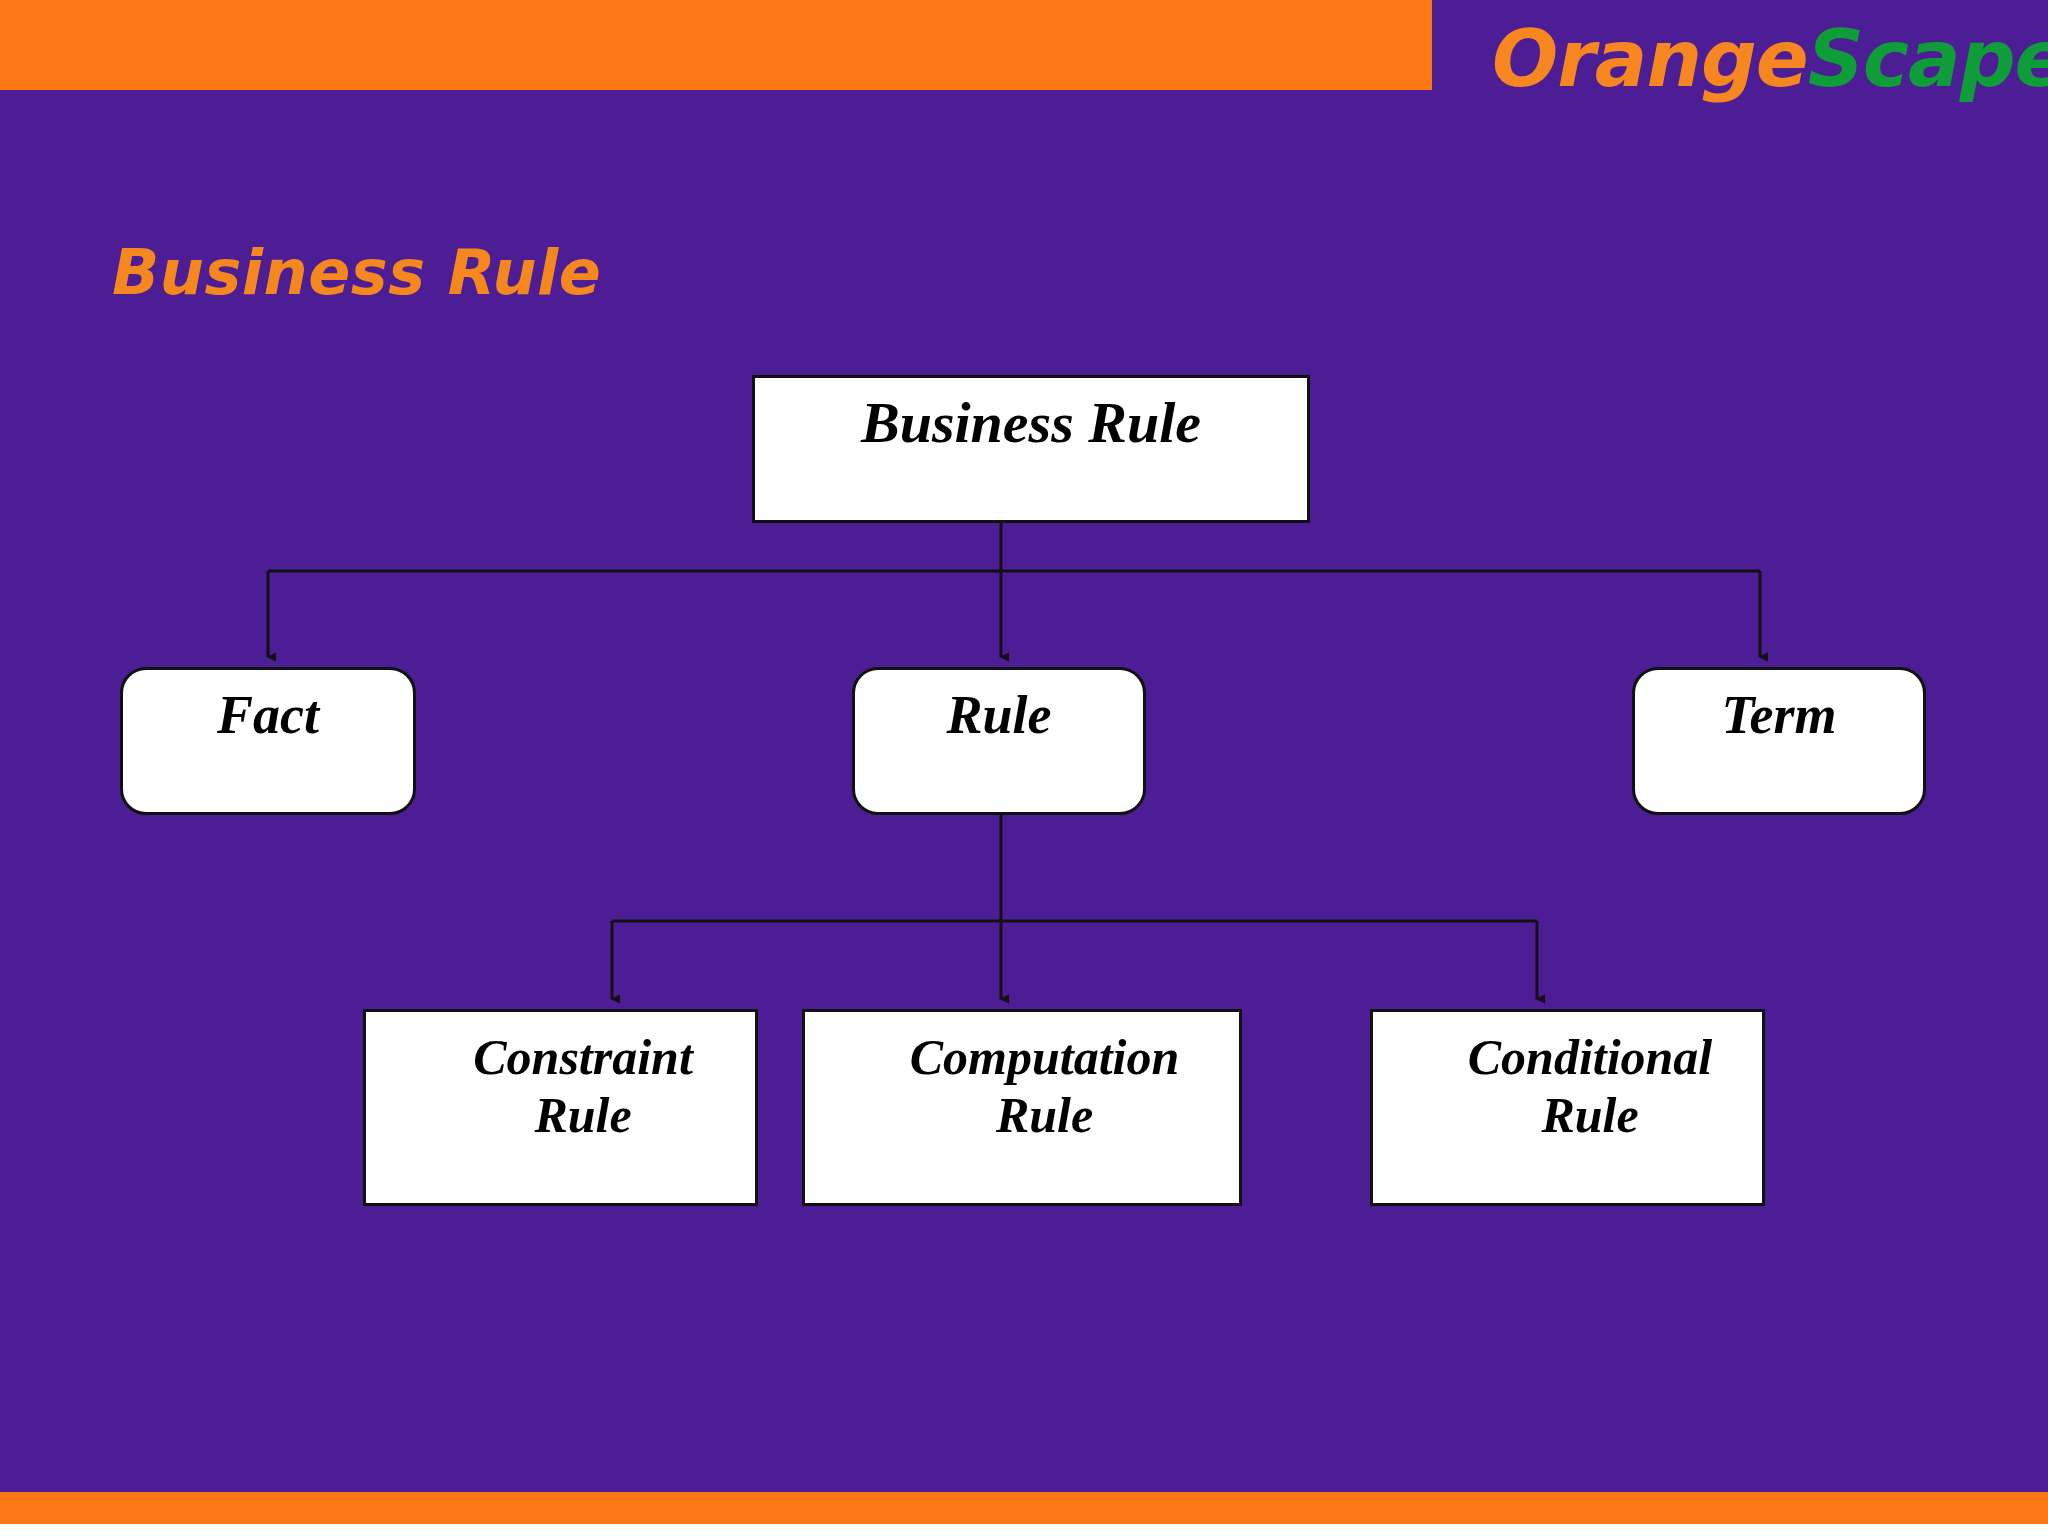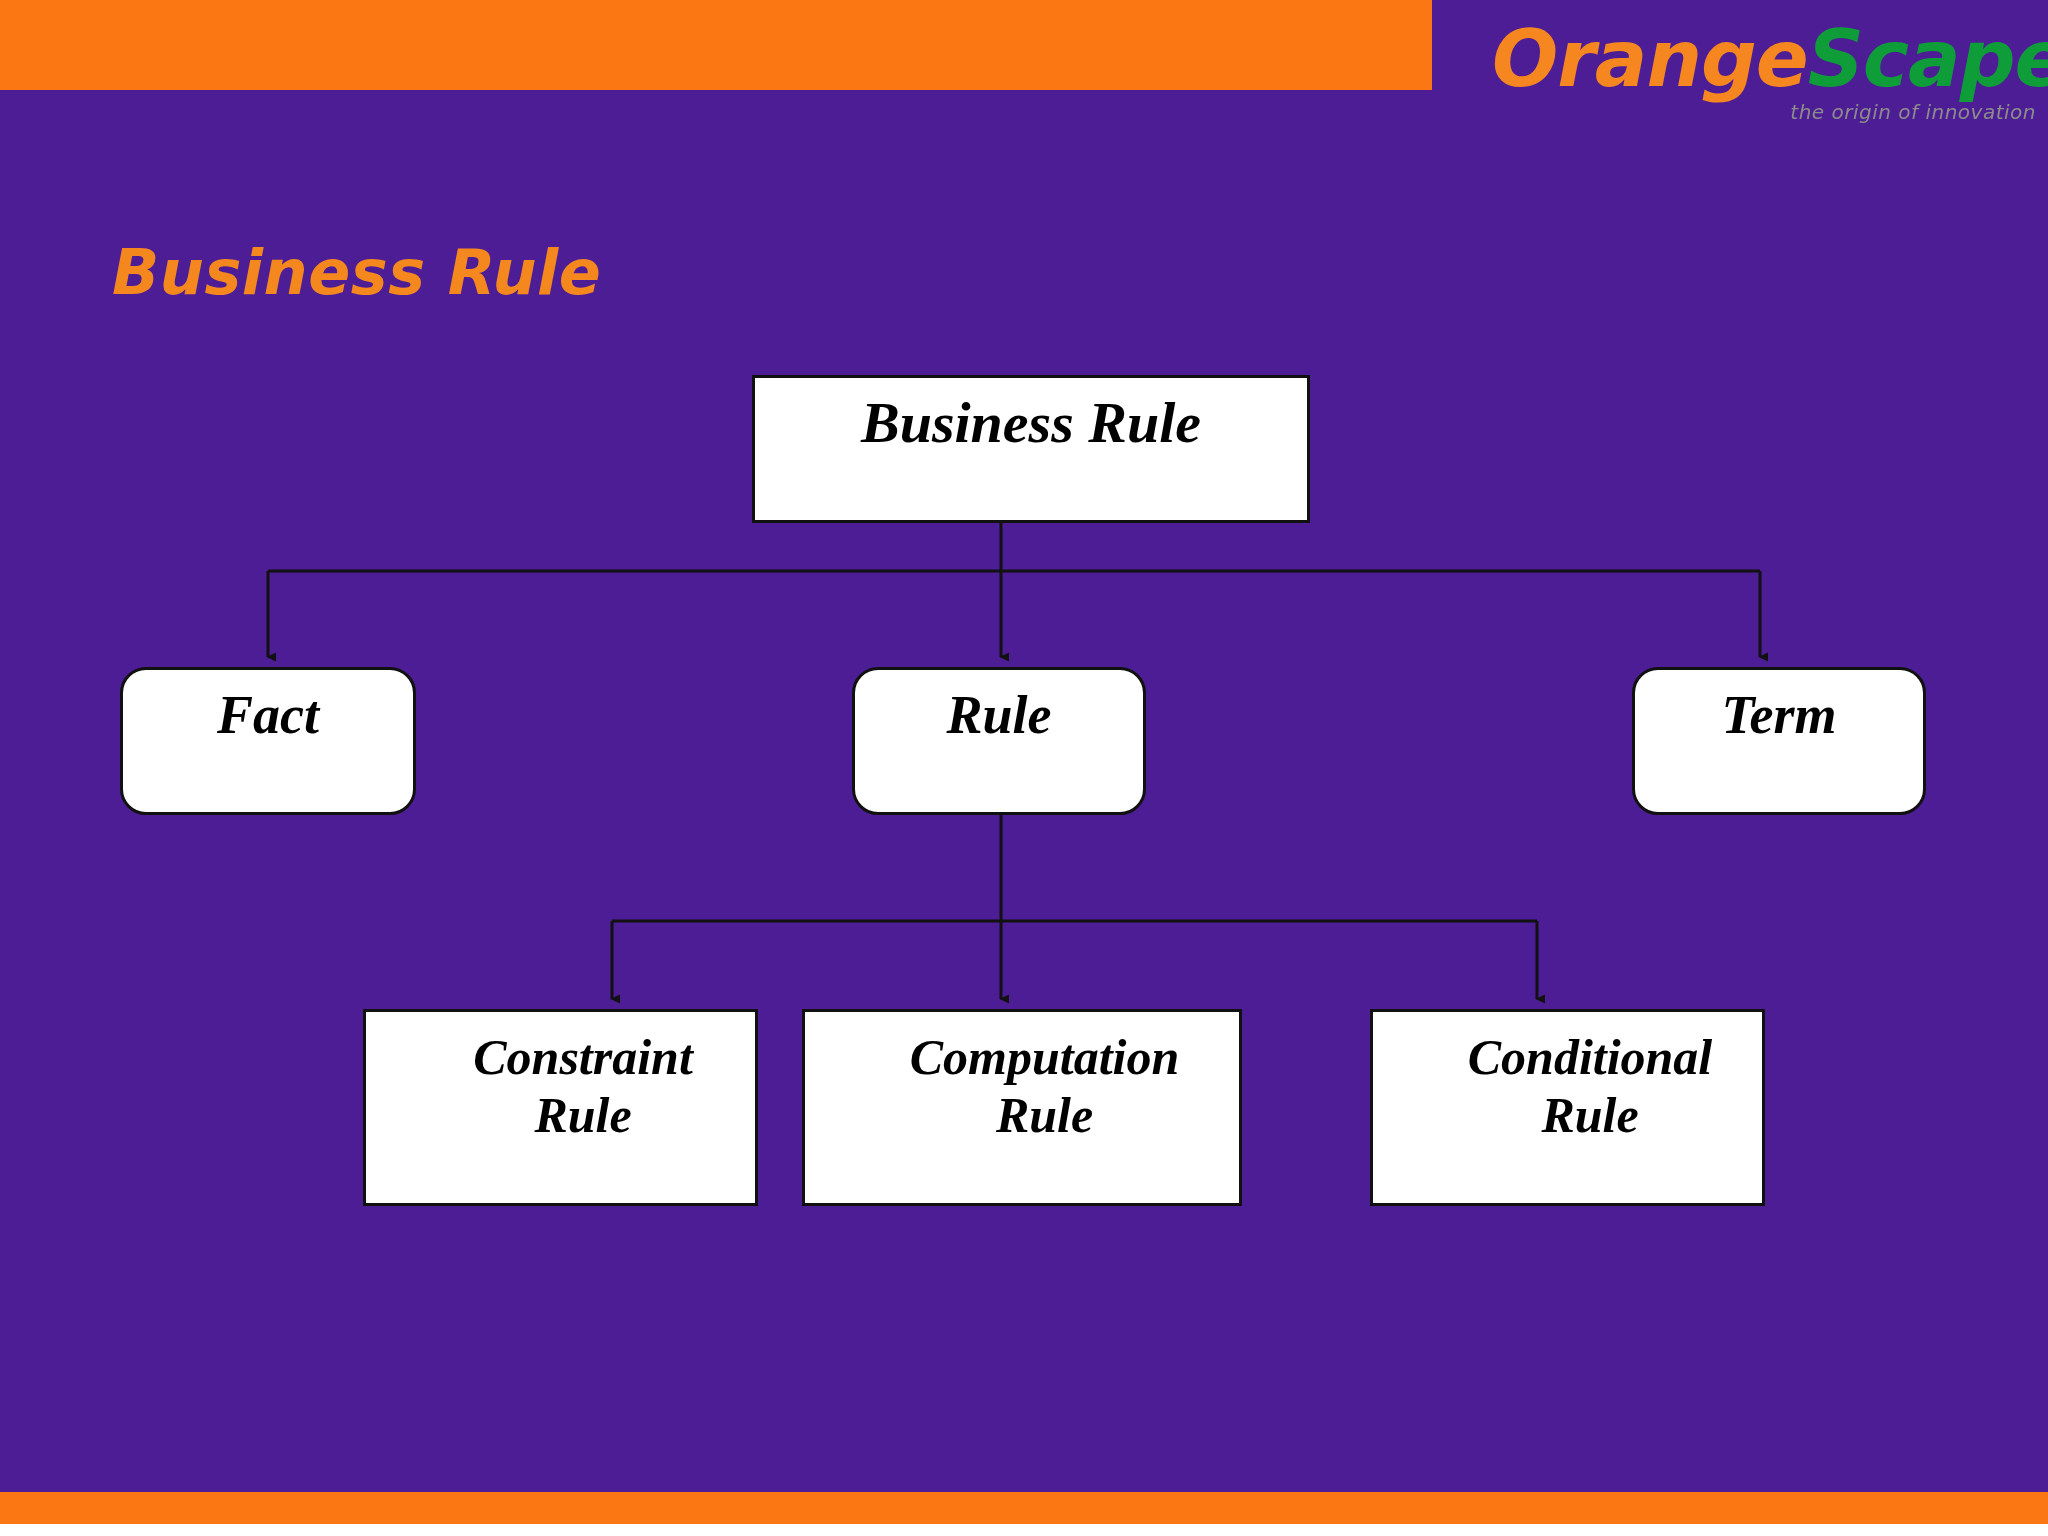--- a/index.html
+++ b/index.html
@@ -158,21 +158,20 @@
 </head>
 <body>
 
 <div id="slide">
 
   <div class="bar-top"></div>
   <div class="bar-bottom"></div>
 
   <div class="logo">
     <div class="logo-word"><span class="logo-orange">Orange</span><span class="logo-green">Scape</span></div>
-    <div class="logo-tag">the origin of innovation</div>
   </div>
 
   <div class="slide-title">Business Rule</div>
 
   <div class="diagram">
 
     <svg class="connectors" width="2048" height="1536" viewBox="0 0 2048 1536" xmlns="http://www.w3.org/2000/svg">
       <defs>
         <marker id="arrowhead" markerWidth="10" markerHeight="10" refX="5" refY="8" orient="auto" markerUnits="userSpaceOnUse">
           <path d="M0.5,0 L9.5,0 L5,9.5 Z" fill="#111111"></path>

